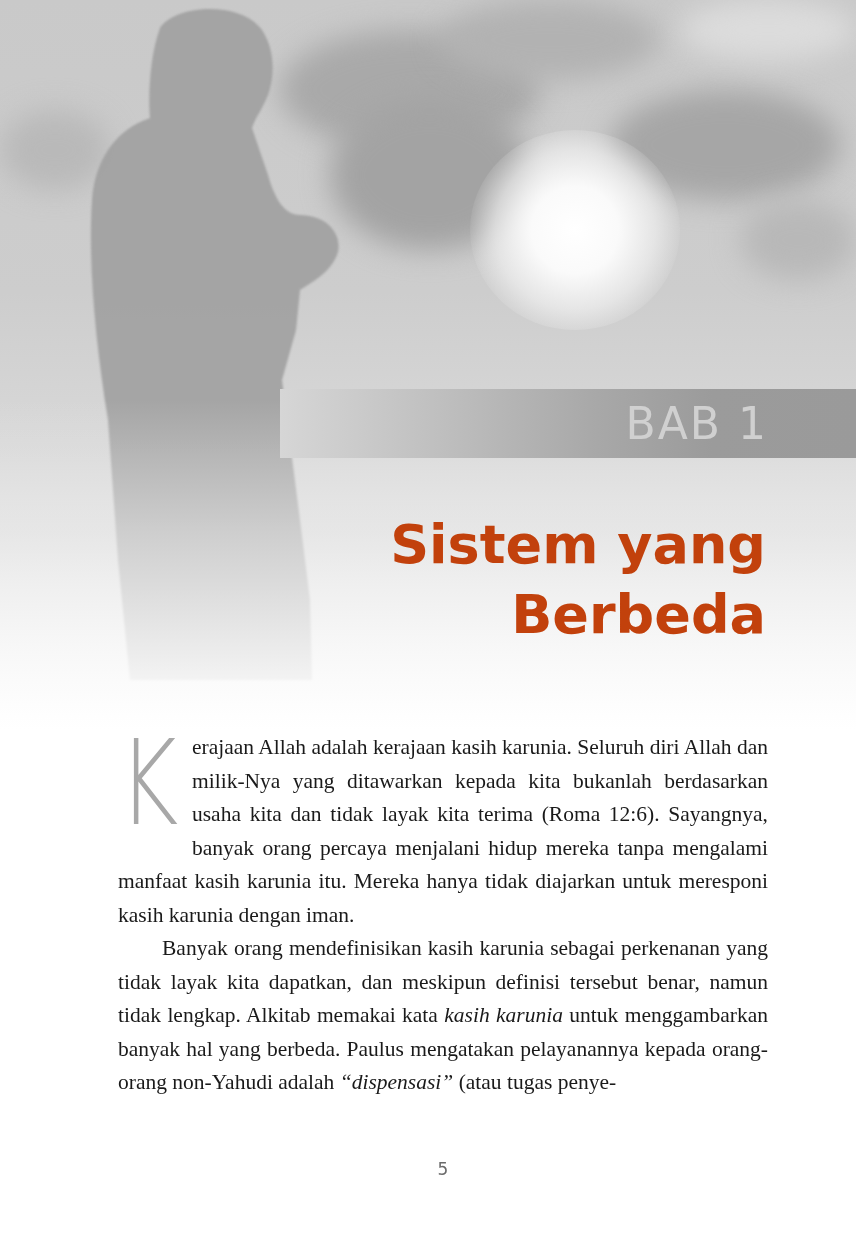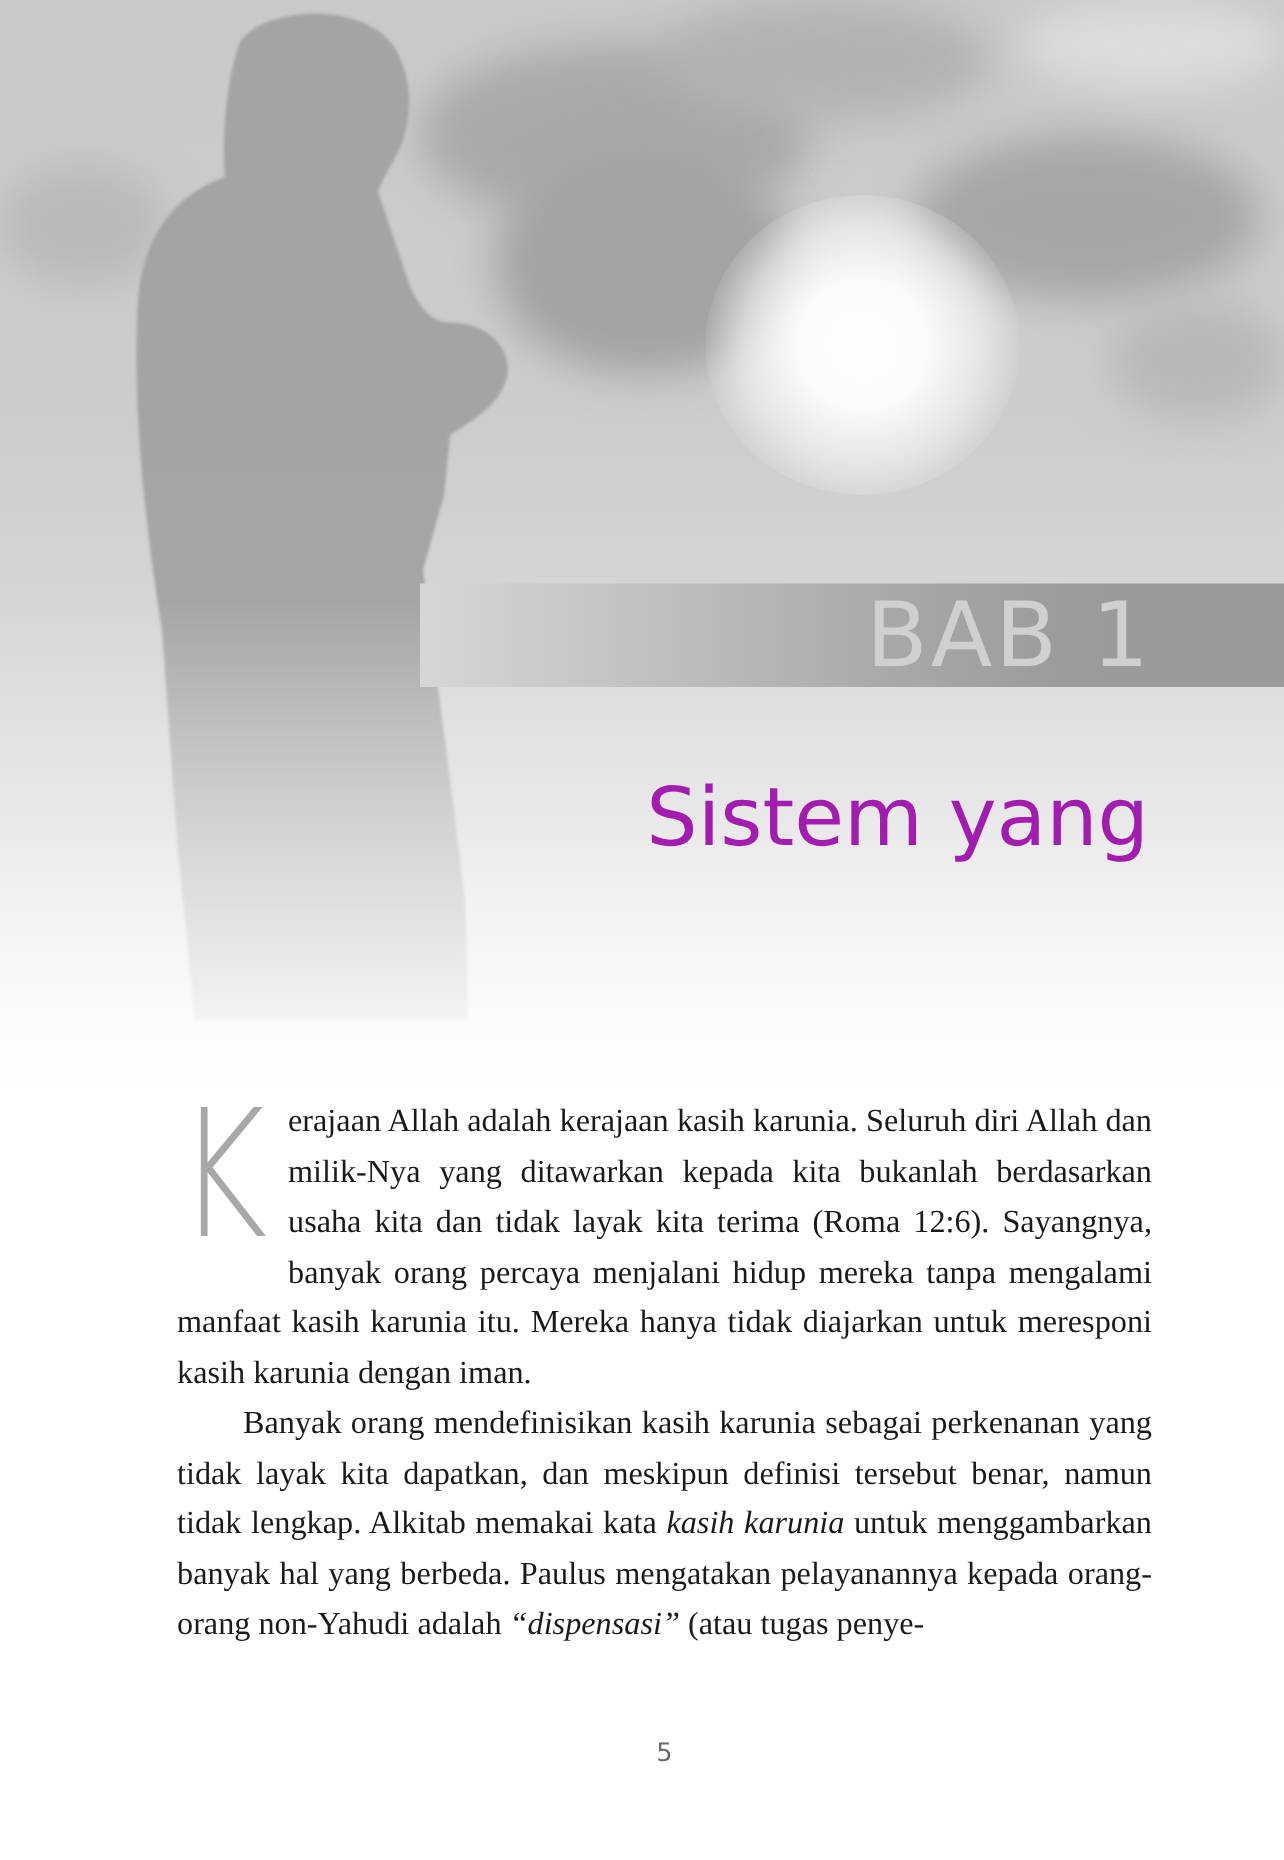--- a/index.html
+++ b/index.html
@@ -23,27 +23,27 @@
   .fade-bottom {
     position: absolute; left: 0; top: 400px; width: 856px; height: 330px;
     background: linear-gradient(to bottom, rgba(220,220,220,0) 0%, rgba(232,232,232,0.6) 40%, rgba(255,255,255,1) 100%);
   }
   .banner {
     position: absolute; left: 280px; top: 389px; width: 576px; height: 69px;
     background: linear-gradient(to right, #d6d6d6 0%, #bdbdbd 30%, #a8a8a8 55%, #9b9b9b 75%, #9a9a9a 100%);
   }
   .bab {
     position: absolute; right: 88px; top: 400px;
-    font-family: "DejaVu Sans", sans-serif; font-size: 60px; letter-spacing: 2px;
+    font-family: "DejaVu Sans", sans-serif; font-size: 44px; letter-spacing: 2px;
     color: #d0d0d0; line-height: 48px;
   }
   .title {
     position: absolute; right: 90px; top: 510px; text-align: right;
     font-family: "DejaVu Sans", sans-serif; font-size: 54px; line-height: 70px;
-    color: #a21caf; font-weight: 400;
+    color: #c2410c; font-weight: 700;
   }
   .body-text {
     position: absolute; left: 118px; top: 731px; width: 650px;
     font-family: "Liberation Serif", serif; font-size: 21.5px; line-height: 33.5px;
     color: #1a1a1a; text-align: justify;
   }
   .body-text p { margin: 0; }
   .body-text p.indent { text-indent: 44px; }
   .dropcap {
     float: left; font-family: "DejaVu Sans", sans-serif; font-weight: 200;
@@ -75,20 +75,21 @@
     <path d="M160 28 C175 5 240 0 262 30 C275 50 275 75 268 95 C262 110 255 118 252 128 L268 175 C275 200 285 215 300 215 C325 215 342 232 338 252 C332 272 312 282 300 290 L296 330 L282 380 L300 520 L310 600 L312 680 L130 680 L118 560 L108 420 C95 340 88 260 92 200 C95 160 115 130 150 118 C148 95 150 55 160 28 Z" fill="#a0a0a0" opacity="0.9"></path>
   </svg>
   <div class="fade-bottom"></div>
 </div>
 
 <div class="banner"></div>
 <div class="bab">BAB 1</div>
 
 <div class="title">
   <div>Sistem yang</div>
+  <div>Berbeda</div>
 </div>
 
 <div class="body-text">
   <p>
     <span class="dropcap">K</span><span>erajaan Allah adalah kerajaan kasih karunia. Seluruh diri Allah dan milik-Nya yang ditawarkan kepada kita bukanlah berdasarkan usaha kita dan tidak layak kita terima (Roma 12:6). Sayangnya, banyak orang percaya menjalani hidup mereka tanpa mengalami manfaat kasih karunia itu. Mereka hanya tidak diajarkan untuk meresponi kasih karunia dengan iman.</span>
   </p>
   <p class="indent"><span>Banyak orang mendefinisikan kasih karunia sebagai perkenanan yang tidak layak kita dapatkan, dan meskipun definisi tersebut benar, namun tidak lengkap. Alkitab memakai kata </span><em>kasih karunia</em><span> untuk meng­gambarkan banyak hal yang berbeda. Paulus mengatakan pelayanannya kepada orang-orang non-Yahudi adalah </span><em>“dispensasi”</em><span> (atau tugas penye-</span></p>
 </div>
 
 <div class="page-number">5</div>

